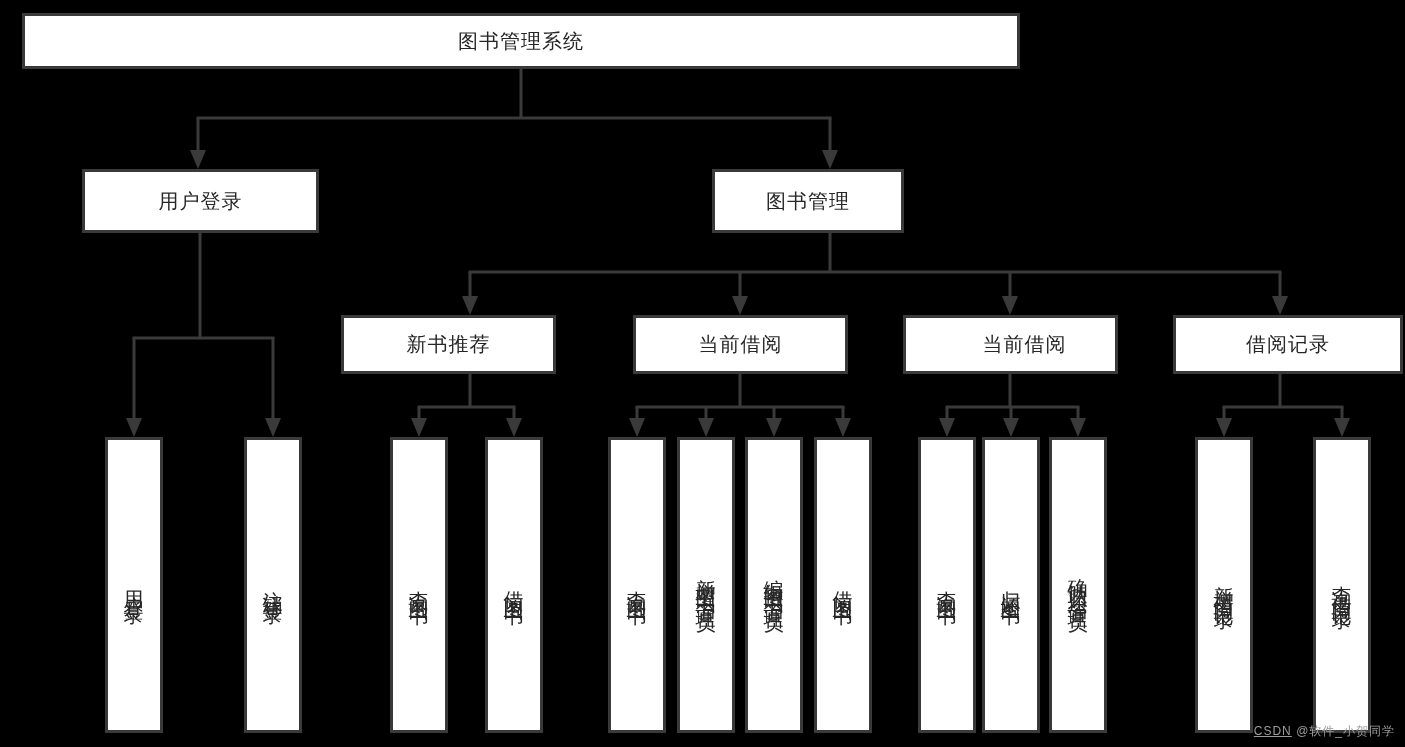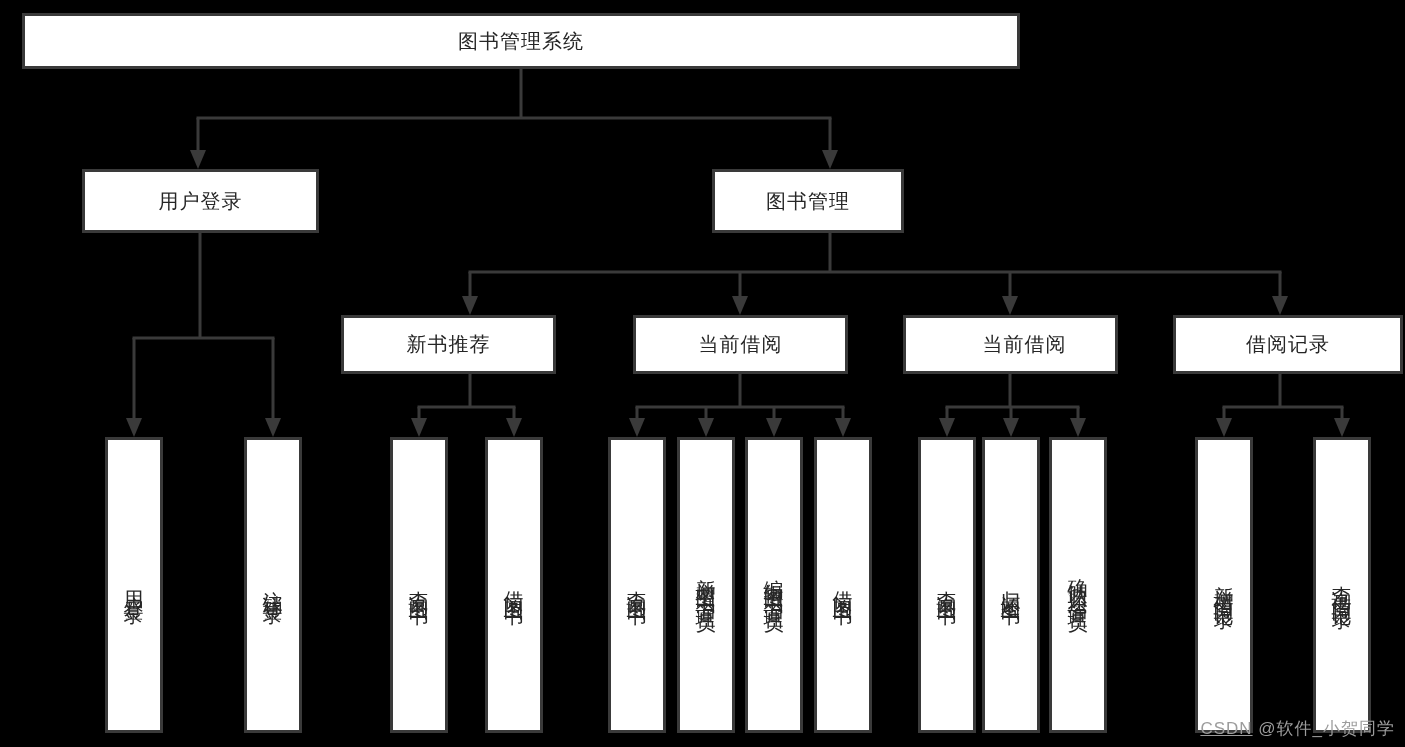--- a/index.html
+++ b/index.html
@@ -26,21 +26,21 @@
   .vbox{
     position:absolute;box-sizing:border-box;
     width:58px;height:296px;
     border:3px solid var(--line);background:#fff;
     display:flex;align-items:center;justify-content:center;
     writing-mode:vertical-rl;text-orientation:mixed;
     font-size:20px;letter-spacing:5px;line-height:1;white-space:nowrap;
   }
   #watermark{
     position:absolute;right:10px;bottom:7px;
-    font-size:17px;color:var(--wm);letter-spacing:1px;white-space:nowrap;
+    font-size:12px;color:var(--wm);letter-spacing:1px;white-space:nowrap;
   }
   #watermark .u{text-decoration:underline;}
 </style>
 </head>
 <body>
 
 <div id="stage">
 
   <svg id="wires" width="1405" height="747" viewBox="0 0 1405 747" stroke="#3a3a3a" stroke-width="3" fill="none">
 

